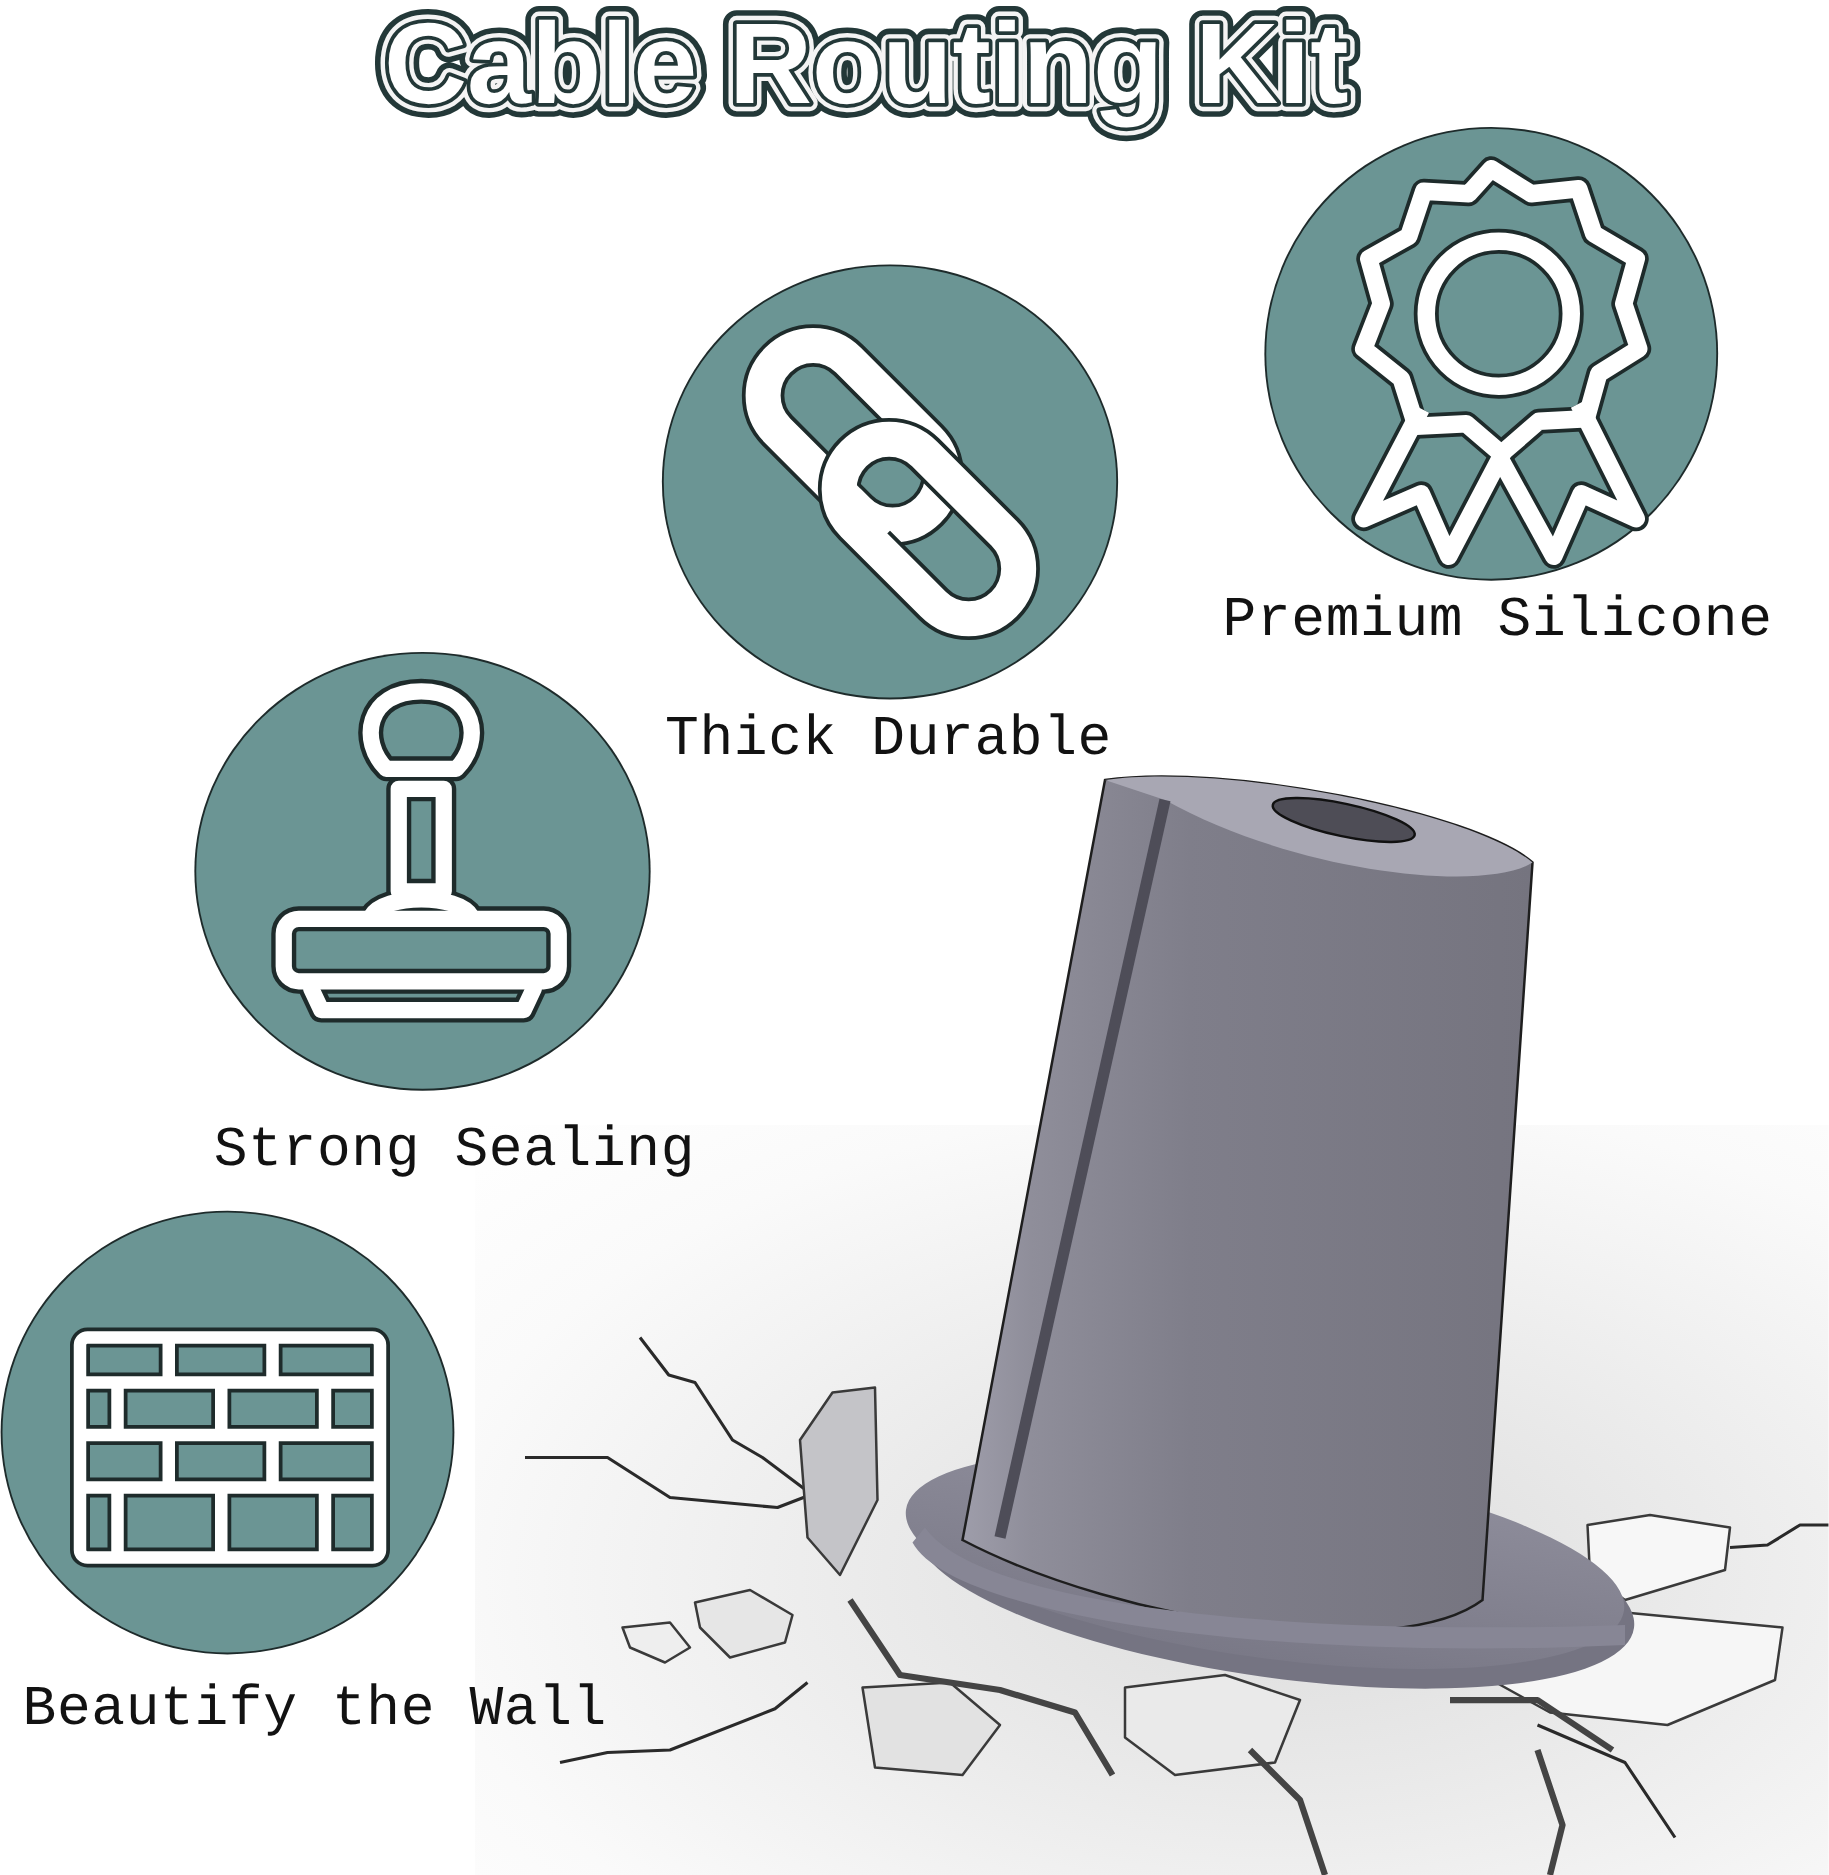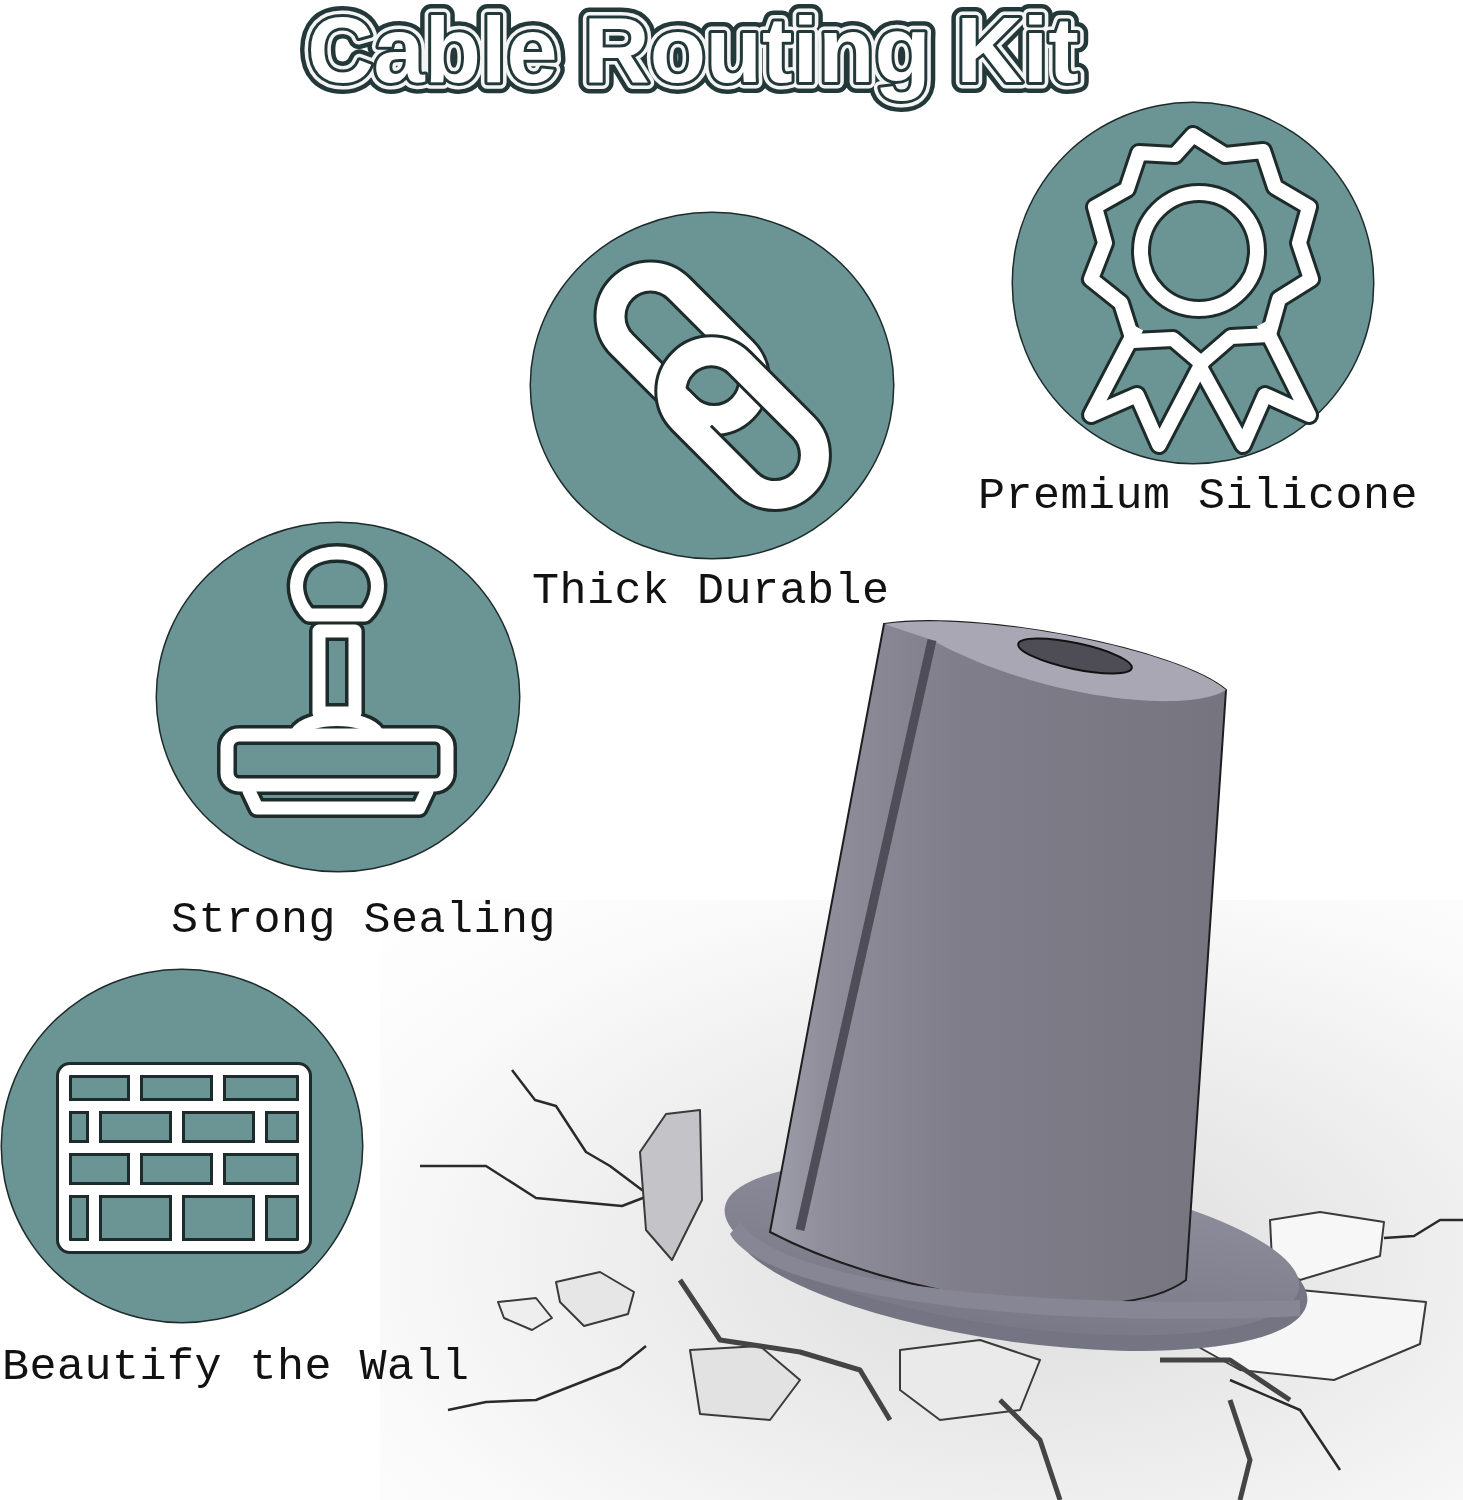--- a/index.html
+++ b/index.html
@@ -129,21 +129,21 @@
         <line x1="92" y1="136" x2="92" y2="178"></line>
           <line x1="175" y1="136" x2="175" y2="178"></line>
           <line x1="258" y1="136" x2="258" y2="178"></line>
         <line x1="133" y1="178" x2="133" y2="220"></line>
           <line x1="216" y1="178" x2="216" y2="220"></line>
         <line x1="92" y1="220" x2="92" y2="276"></line>
           <line x1="175" y1="220" x2="175" y2="276"></line>
           <line x1="258" y1="220" x2="258" y2="276"></line>
       </g>
     </svg>
-    <div class="label" style="left:0px; top:372px;">Beautify the Wall</div>
+    <div class="label" style="left:16px; top:372px;">Beautify the Wall</div>
   </div>
 
   <svg class="product" viewBox="0 0 1463 1500">
     <defs>
       <linearGradient id="bodyGrad" x1="0" y1="0" x2="1" y2="0">
         <stop offset="0" stop-color="#9e9daa"></stop>
         <stop offset="0.12" stop-color="#8f8e9a"></stop>
         <stop offset="0.4" stop-color="#7f7e8a"></stop>
         <stop offset="1" stop-color="#75747f"></stop>
       </linearGradient>

